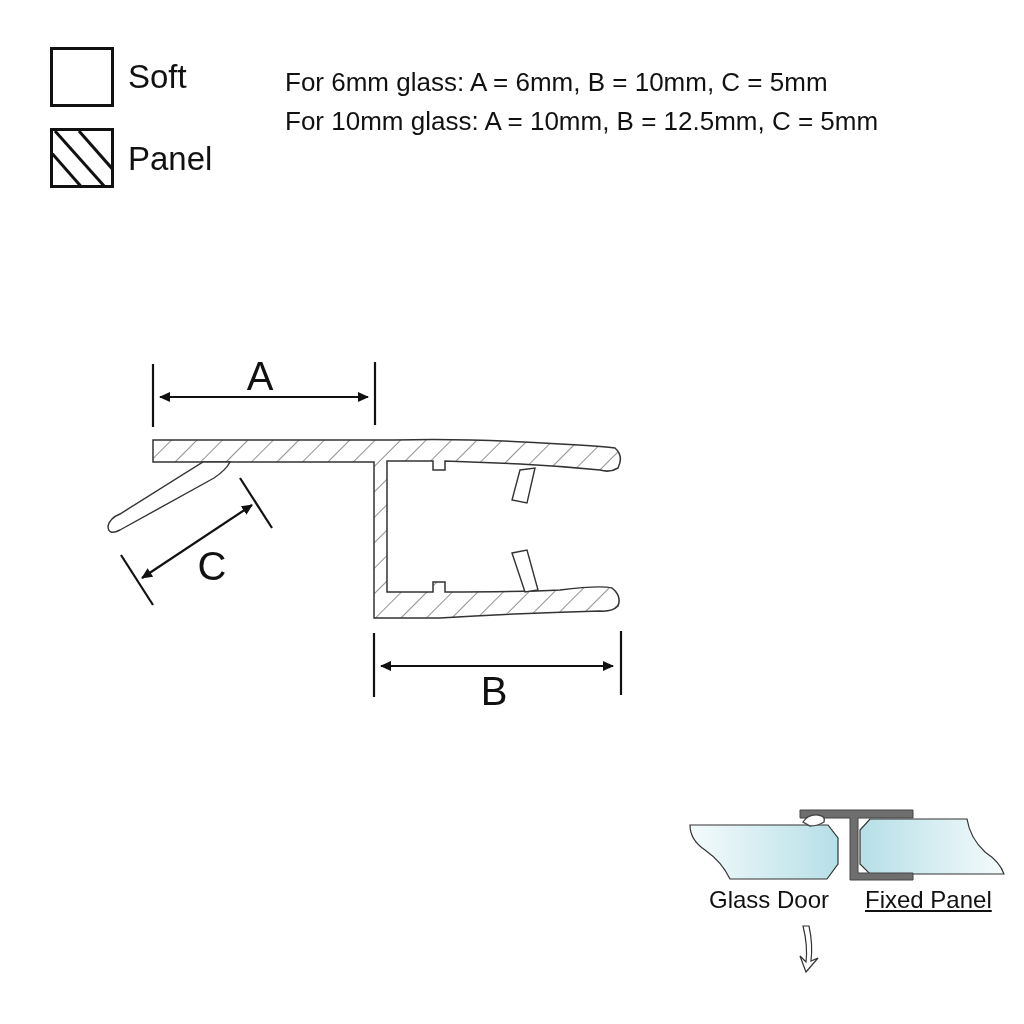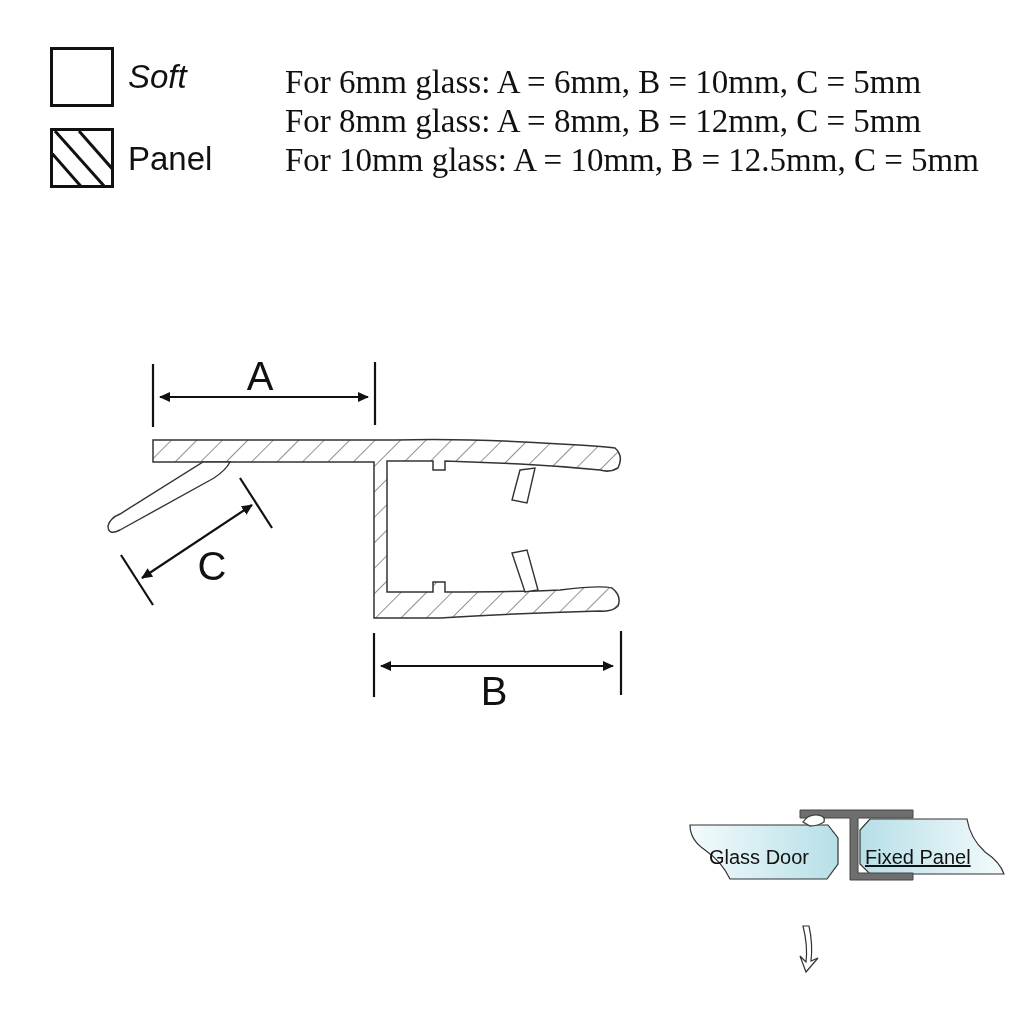--- a/index.html
+++ b/index.html
@@ -2,45 +2,44 @@
 <html><head>
 <meta charset="utf-8">
 <style>
   html, body { margin:0; padding:0; background:#ffffff; }
   body { width:1024px; height:1024px; position:relative; overflow:hidden;
          font-family:"Liberation Sans", "DejaVu Sans", sans-serif; color:#111; }
   .legend-box { position:absolute; left:50px; width:64px; height:60px; border:3px solid #111; box-sizing:border-box; background:#fff; }
   .legend-box.soft { top:47px; }
   .legend-box.rigid { top:128px; overflow:hidden; }
   .legend-label { position:absolute; left:128px; font-size:33px; }
-  .legend-label.soft { top:58px;font-style:italic; }
+  .legend-label.soft { top:58px; }
   .legend-label.rigid { top:140px; }
-  .specs { position:absolute; left:285px; top:63px; font-size:33px; line-height:39px;font-family:Liberation Serif, serif; }
+  .specs { position:absolute; left:285px; top:63px; font-size:26px; line-height:39px; }
   .spec-line { white-space:nowrap; }
   svg.main { position:absolute; left:0; top:0; }
-  .caption { position:absolute; top:846px; font-size:20px; }
+  .caption { position:absolute; top:886px; font-size:24px; }
 </style>
 </head>
 <body>
 
 <div class="legend-box soft"></div>
 <div class="legend-label soft">Soft</div>
 
 <div class="legend-box rigid">
   <svg width="58" height="54" viewBox="0 0 58 54">
     <line x1="-10" y1="12" x2="32" y2="60" stroke="#111" stroke-width="3"></line>
     <line x1="2" y1="0" x2="52" y2="56" stroke="#111" stroke-width="3"></line>
     <line x1="26" y1="0" x2="70" y2="50" stroke="#111" stroke-width="3"></line>
   </svg>
 </div>
 <div class="legend-label rigid">Panel</div>
 
 <div class="specs">
   <div class="spec-line">For 6mm glass: A = 6mm, B = 10mm, C = 5mm</div>
-  <div class="spec-line">For 8mm glass: A = 8mm, B = 12mm, C = 5mm</div>
   <div class="spec-line">For 10mm glass: A = 10mm, B = 12.5mm, C = 5mm</div>
 </div>
 
 <svg class="main" width="1024" height="1024" viewBox="0 0 1024 1024">
   <defs>
     <pattern id="hatch" patternUnits="userSpaceOnUse" width="18" height="18" patternTransform="rotate(45)">
       <line x1="0" y1="0" x2="0" y2="18" stroke="#555" stroke-width="1.3"></line>
     </pattern>
     <marker id="arr" markerWidth="12" markerHeight="12" refX="10" refY="6" orient="auto" markerUnits="userSpaceOnUse">
       <path d="M0,1 L11,6 L0,11 Z" fill="#111"></path>

